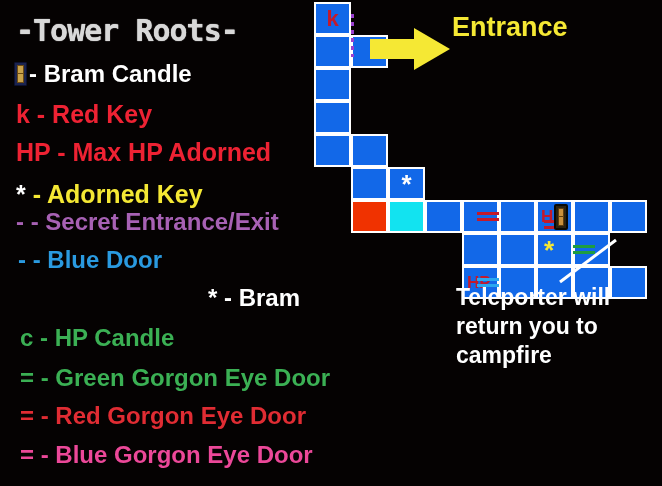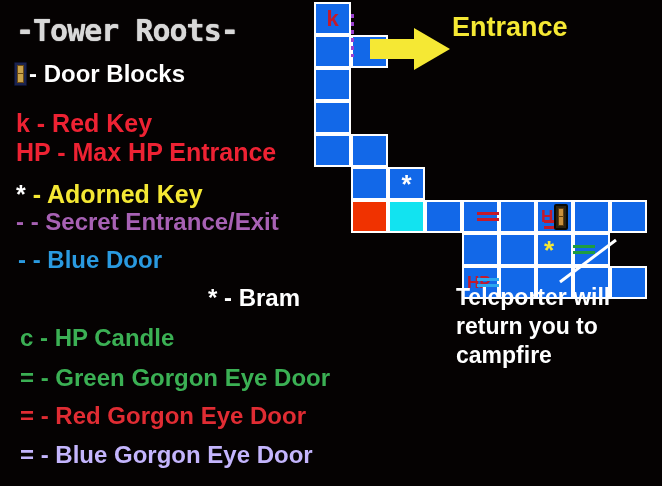--- a/index.html
+++ b/index.html
@@ -30,31 +30,31 @@
   .title {
     left:16px; top:16px;
     font-family:"DejaVu Sans Mono", monospace;
     font-size:30px;
     letter-spacing:-1px;
     color:#d8d8d8;
     font-weight:bold;
     text-shadow:0 0 1px #fff;
   }
   .r-bram   { left:14px; top:62px;  font-size:24px; color:#ffffff; }
-  .r-key    { left:16px; top:102px; font-size:25px; color:#ee2233;margin-top:9px; }
+  .r-key    { left:16px; top:102px; font-size:25px; color:#ee2233; }
   .r-hp     { left:16px; top:140px; font-size:25px; color:#ee2233; }
   .r-adorn  { left:16px; top:182px; font-size:25px; color:#f5e834; }
   .r-secret { left:16px; top:210px; font-size:24px; color:#a761b4; }
   .r-bdoor  { left:18px; top:248px; font-size:24px; color:#2a9ae0; }
   .r-rdoor  { left:18px; top:286px; font-size:24px; color:#e02c33; }
   .r-bramx  { left:208px; top:286px; font-size:24px; color:#ffffff; }
   .r-cand   { left:20px; top:326px; font-size:24px; color:#3bb054; }
   .r-green  { left:20px; top:366px; font-size:24px; color:#3bb054; }
   .r-redg   { left:20px; top:404px; font-size:24px; color:#e02c33; }
-  .r-blueg  { left:20px; top:443px; font-size:24px; color:#c4b5fd; }
+  .r-blueg  { left:20px; top:443px; font-size:24px; color:#ec4899; }
 
   .sym-white { color:#ffffff; }
 
   
   .bramicon {
     display:inline-block;
     position:relative;
     width:13px; height:24px;
     vertical-align:-4px;
     background:#1b2450;
@@ -192,26 +192,26 @@
 </head>
 <body>
 
 <div id="root">
 
   <div id="legend">
 
     <div class="legend-row title">-Tower Roots-</div>
 
     <div class="legend-row r-bram">
-      <span class="bramicon"></span><span>- Door Blocks</span>
+      <span class="bramicon"></span><span>- Bram Candle</span>
     </div>
 
     <div class="legend-row r-key">k - Red Key</div>
 
-    <div class="legend-row r-hp">HP - Max HP Entrance</div>
+    <div class="legend-row r-hp">HP - Max HP Adorned</div>
 
     <div class="legend-row r-adorn">
       <span class="sym-white">*</span>
       <span>- Adorned Key</span>
     </div>
 
     <div class="legend-row r-secret">- - Secret Entrance/Exit</div>
 
     <div class="legend-row r-bdoor">- - Blue Door</div>
 

